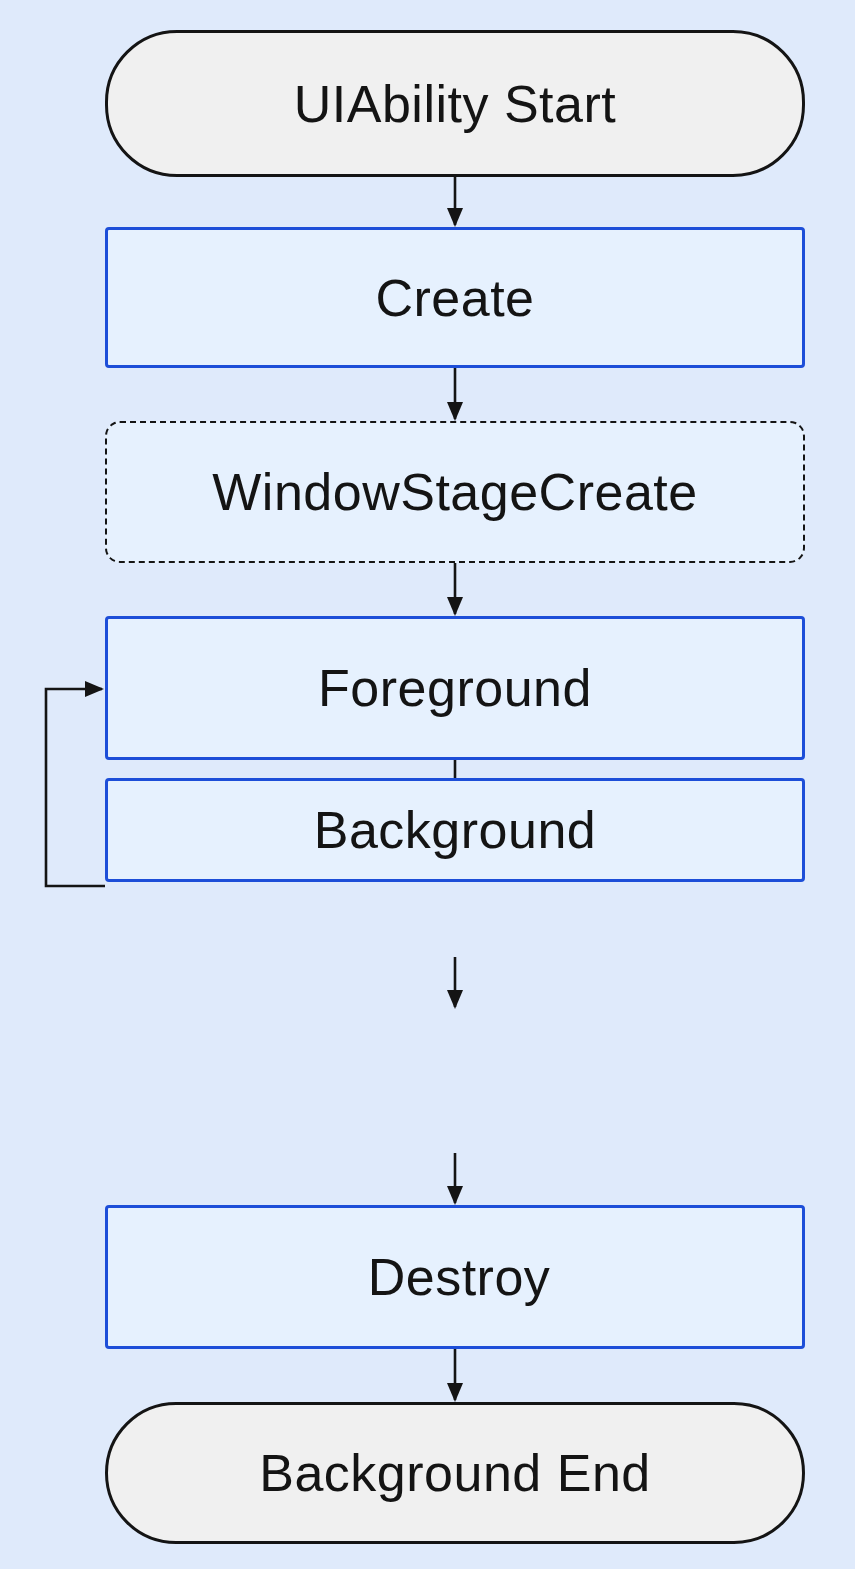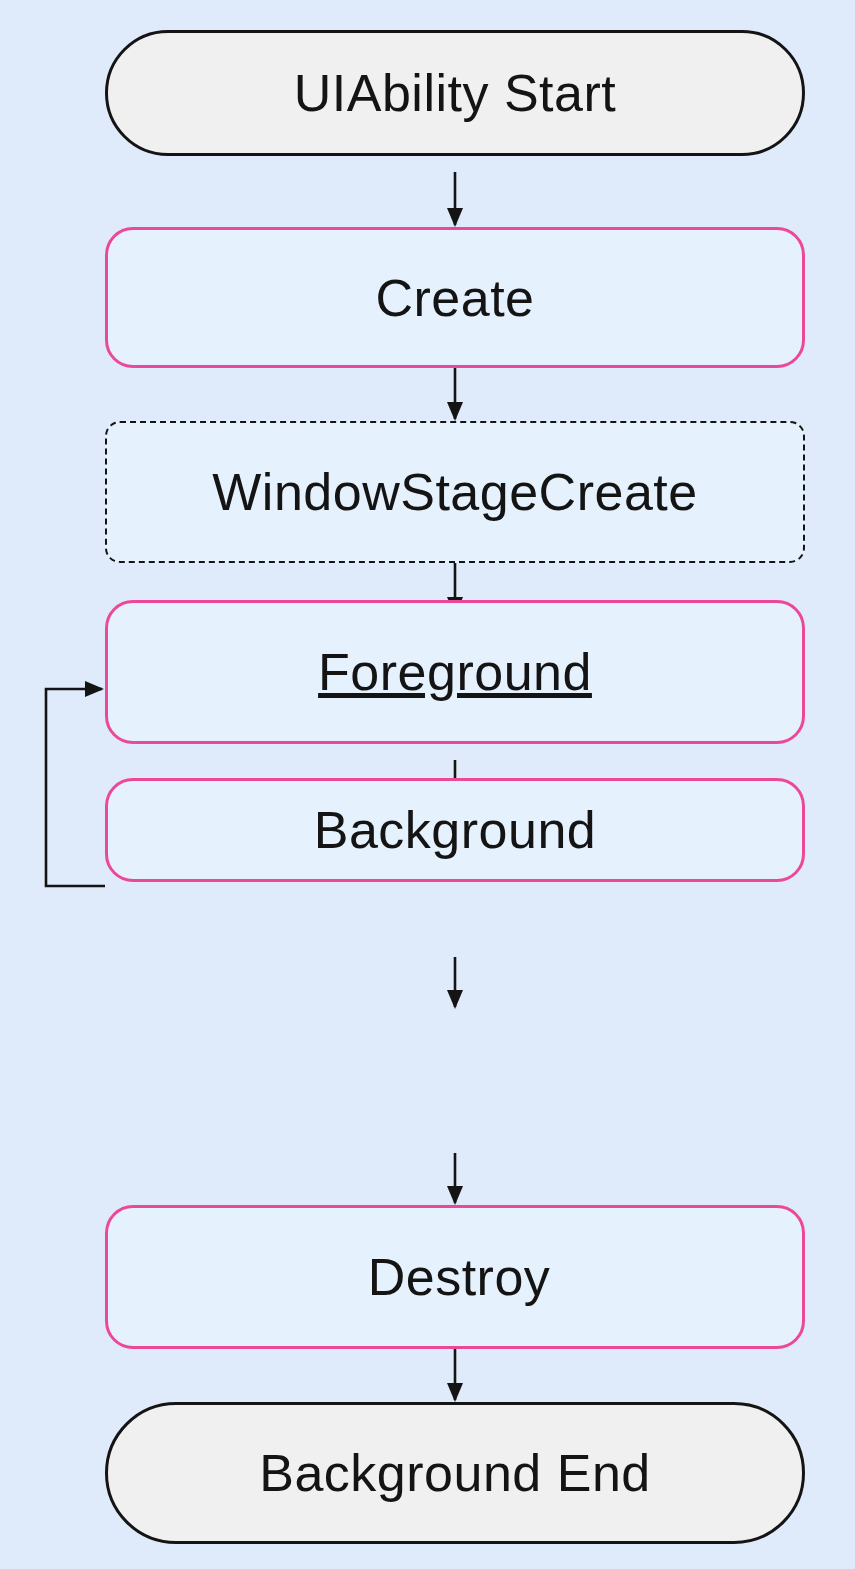--- a/index.html
+++ b/index.html
@@ -32,22 +32,22 @@
     letter-spacing: 0.5px;
     z-index: 2;
   }
   .node.stadium {
     background: #f0f0f0;
     border: 3px solid #141414;
     border-radius: 72px;
   }
   .node.process {
     background: #e6f1fe;
-    border: 3px solid #ec4899;
-    border-radius: 28px;
+    border: 3px solid #1d4ed8;
+    border-radius: 4px;
     text-align: right;
   }
   .node.dashed {
     background: #e6f1fe;
     border: 2px dashed #141414;
     border-radius: 15px;
     align-items: center;
   }
   .edges-overlay {
     position: absolute;
@@ -78,33 +78,33 @@
     <line class="edge" x1="455" y1="172" x2="455" y2="225" marker-end="url(#arrowhead)"></line>
     <line class="edge" x1="455" y1="368" x2="455" y2="419" marker-end="url(#arrowhead)"></line>
     <line class="edge" x1="455" y1="563" x2="455" y2="614" marker-end="url(#arrowhead)"></line>
     <line class="edge" x1="455" y1="760" x2="455" y2="811" marker-end="url(#arrowhead)"></line>
     <line class="edge" x1="455" y1="957" x2="455" y2="1007" marker-end="url(#arrowhead)"></line>
     <line class="edge" x1="455" y1="1153" x2="455" y2="1203" marker-end="url(#arrowhead)"></line>
     <line class="edge" x1="455" y1="1349" x2="455" y2="1400" marker-end="url(#arrowhead)"></line>
     <path class="edge" d="M 105 886 L 46 886 L 46 689 L 102 689" marker-end="url(#arrowhead)"></path>
   </svg>
 
-  <div class="node stadium" style="top:30px;height:126px;">
+  <div class="node stadium" style="top:30px;height:147px;">
     <span>UIAbility Start</span>
   </div>
 
   <div class="node process" style="top:227px;height:141px;">
     <span>Create</span>
   </div>
 
   <div class="node dashed" style="top:421px;height:142px;">
     <span>WindowStageCreate</span>
   </div>
 
-  <div class="node process" style="top:600px;height:144px;text-decoration:underline;">
+  <div class="node process" style="top:616px;height:144px;">
     <span>Foreground</span>
   </div>
 
   <div class="node process" style="top:778px;height:104px;">
     <span>Background</span>
   </div>
 
 
   <div class="node process" style="top:1205px;height:144px;padding-left:8px;">
     <span>Destroy</span>

